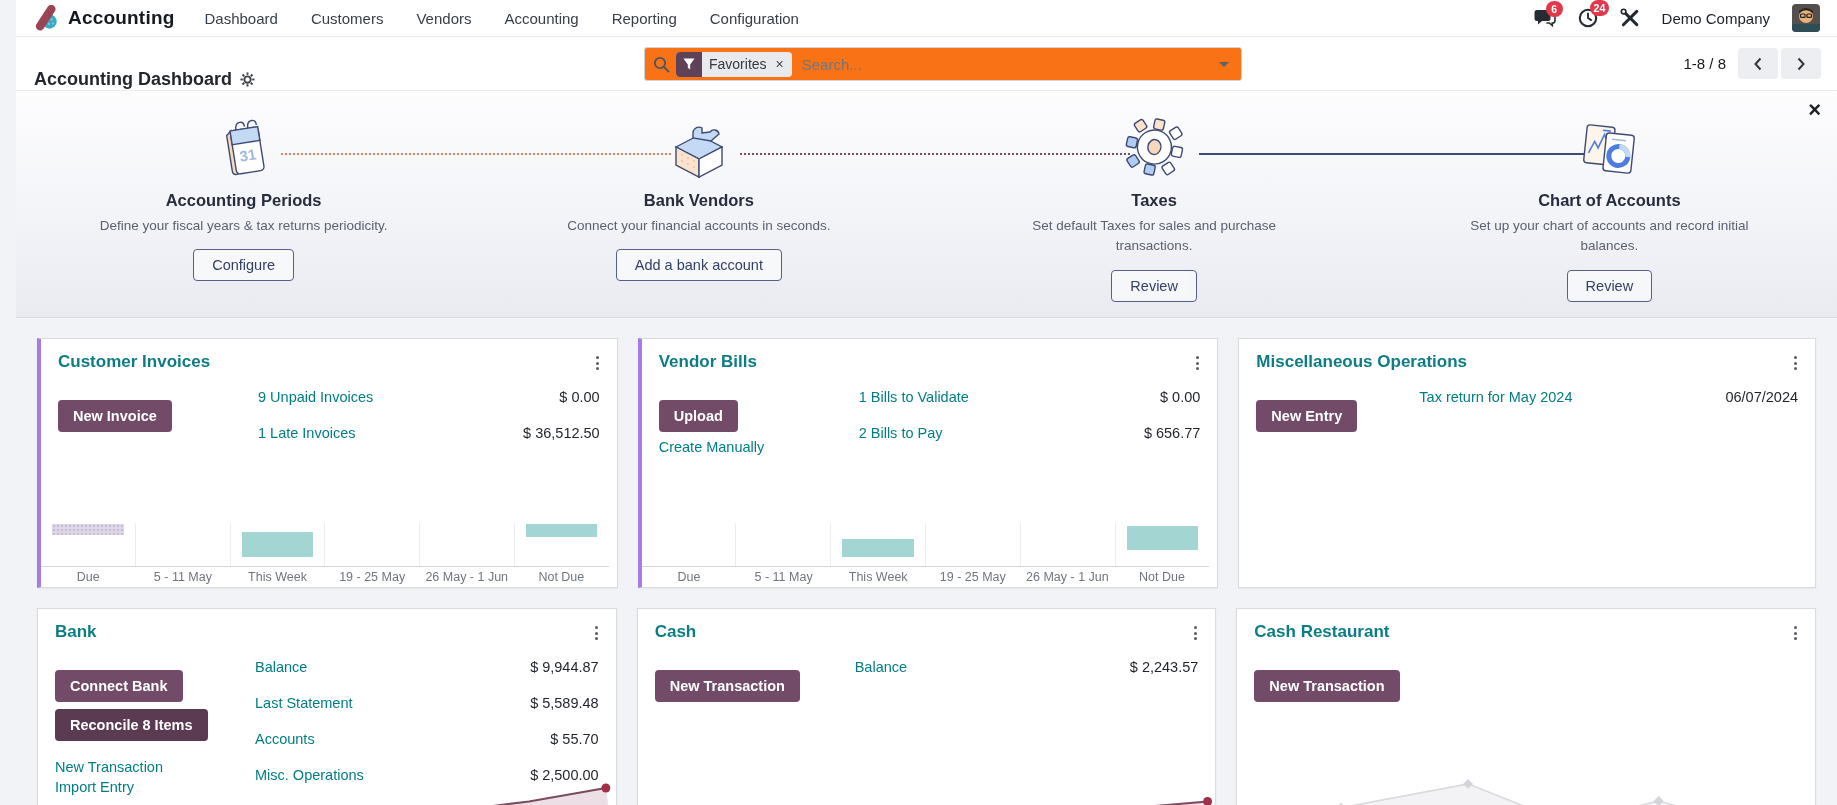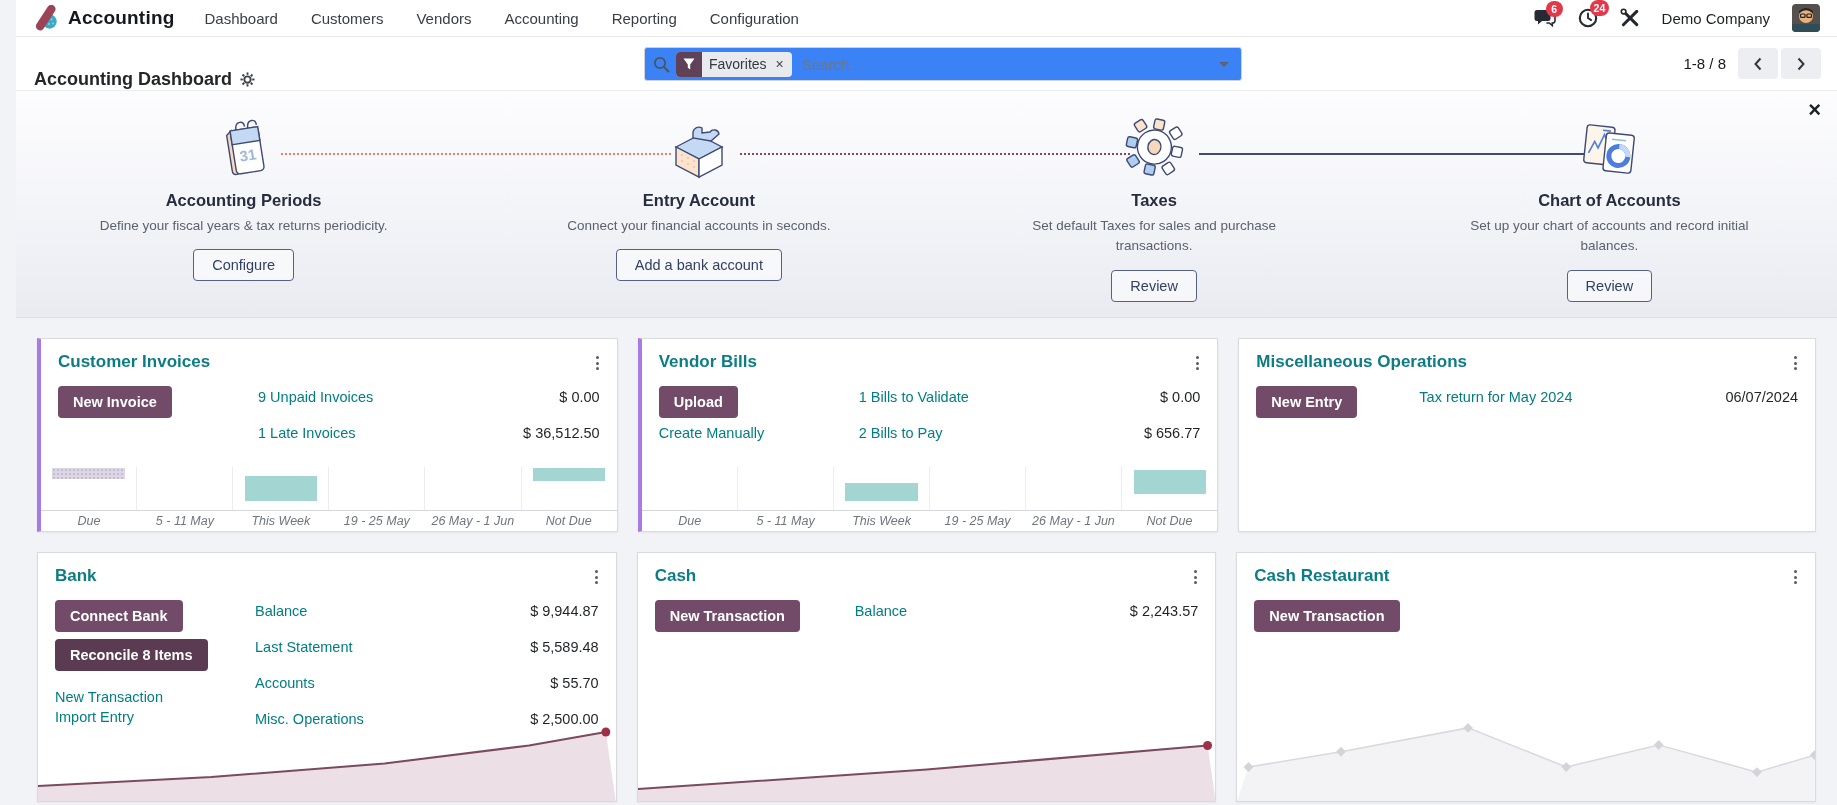--- a/index.html
+++ b/index.html
@@ -21,21 +21,21 @@
   .nav-right{margin-left:auto;display:flex;align-items:center;gap:22px;}
   .nav-icon-wrap{position:relative;cursor:pointer;display:flex;align-items:center;}
   .badge{position:absolute;top:-8px;left:12px;background:var(--badge_red);color:#fff;font-size:10.5px;font-weight:700;border-radius:9px;min-width:17px;height:16px;display:flex;align-items:center;justify-content:center;padding:0 4px;}
   .company-name{font-size:15px;color:#1d2126;cursor:pointer;}
   .avatar{width:28px;height:28px;border-radius:4px;overflow:hidden;cursor:pointer;display:block;}
 
   
   .control-panel{height:53px;background:#fff;display:flex;align-items:flex-end;padding:0 18px;position:relative;z-index:4;}
   .cp-title{display:flex;align-items:center;gap:8px;}
   .cp-title h1{font-size:18px;font-weight:700;color:#23262b;}
-  .searchbox{position:absolute;left:628px;top:10px;width:598px;height:34px;border:1px solid #cfd3d9;border-radius:3px;background:#3b82f6;display:flex;align-items:center;padding:0 8px;}
+  .searchbox{position:absolute;left:628px;top:10px;width:598px;height:34px;border:1px solid #cfd3d9;border-radius:3px;background:#f97316;display:flex;align-items:center;padding:0 8px;}
   .chip{display:flex;align-items:center;background:#e8eaee;border-radius:4px;height:25px;margin-left:6px;overflow:hidden;}
   .chip-funnel{width:26px;height:25px;background:#5f4257;display:flex;align-items:center;justify-content:center;cursor:pointer;}
   .chip-label{font-size:14px;color:#333940;padding:0 7px;}
   .chip-x{font-size:14px;color:#43484f;padding:0 8px 0 2px;cursor:pointer;line-height:1;}
   .search-input{flex:1;border:none;outline:none;font-size:15px;color:#1f2328;padding:0 10px;font-family:inherit;background:transparent;}
   .search-input::placeholder{color:#6f7680;}
   .caret{width:0;height:0;border-left:5px solid transparent;border-right:5px solid transparent;border-top:5px solid #5d636b;margin-right:4px;cursor:pointer;}
   .pager{position:absolute;right:16px;top:0;height:53px;display:flex;align-items:center;gap:12px;}
   .pager-text{font-size:15px;color:#15181c;}
   .pager-btns{display:flex;gap:3px;}
@@ -52,39 +52,39 @@
   .ob-step{flex:1;display:flex;flex-direction:column;align-items:center;}
   .ob-icon{height:70px;display:flex;align-items:flex-end;justify-content:center;position:relative;z-index:1;}
   .ob-title{font-size:16.5px;font-weight:700;color:#272d3d;margin-top:10px;}
   .ob-desc{font-size:13.5px;color:#5b616e;text-align:center;max-width:312px;line-height:1.5;margin-top:6px;}
   .ob-btn{margin-top:13px;background:rgba(255,255,255,.55);border:1px solid #56618a;border-radius:4px;color:#333f63;font-size:14.5px;padding:7px 18px;cursor:pointer;font-family:inherit;}
 
   
   .cards{padding:20px 21px 0;display:flex;flex-direction:column;gap:20px;}
   .card-row{display:flex;gap:20px;}
   .card{flex:1;background:#fff;border:1px solid #d9dbdf;box-shadow:0 1px 2px rgba(0,0,0,.05);position:relative;}
-  .row1 .card{height:194px;}
+  .row1 .card{height:250px;}
   .row2 .card{height:250px;}
   .card.fav{border-left:4px solid var(--purple_border);}
   .card-head{display:flex;justify-content:space-between;align-items:flex-start;padding:13px 12px 0 17px;}
   .card-title{font-size:17px;font-weight:700;color:#0c7d85;cursor:pointer;}
   .kebab{display:flex;flex-direction:column;gap:2.5px;padding:4px 6px;cursor:pointer;}
   .kebab i{width:3px;height:3px;border-radius:50%;background:#565b61;display:block;}
   .card-body{display:flex;padding:12px 17px 0;}
-  .btn-col{width:200px;flex-shrink:0;display:flex;flex-direction:column;align-items:flex-start;gap:7px;}
+  .btn-col{width:200px;flex-shrink:0;display:flex;flex-direction:column;align-items:flex-start;gap:7px;margin-top:14px;}
   .rows-col{flex:1;display:flex;flex-direction:column;gap:20px;padding-top:3px;}
   .krow{display:flex;justify-content:space-between;align-items:baseline;}
   .tlink{color:var(--teal);font-size:14.5px;cursor:pointer;text-decoration:none;}
   .amount{color:#1f2328;font-size:14.5px;}
   .btn{display:inline-block;border:none;border-radius:4px;font-size:14.5px;font-weight:700;padding:8px 15px;color:#fff;background:var(--primary);cursor:pointer;font-family:inherit;white-space:nowrap;}
   .btn.dark{background:var(--primary_dark);}
   .link-stack{display:flex;flex-direction:column;gap:4px;margin-top:11px;}
 
   
-  .mini-chart{position:absolute;left:0;right:0;bottom:0;height:64px;font-style:italic;}
+  .mini-chart{position:absolute;left:0;right:8px;bottom:0;height:64px;}
   .mini-plot{display:flex;height:44px;border-bottom:1px solid #d4d7db;}
   .mini-col{flex:1;position:relative;border-right:1px solid #ebedf0;}
   .mini-col:last-child{border-right:none;}
   .mini-bar{position:absolute;left:12%;width:76%;}
   .mini-bar.teal{background:var(--bar_teal);}
   .mini-bar.striped{background-color:#dcd6e5;background-image:radial-gradient(#c6bdd4 1px,transparent 1px);background-size:4px 4px;}
   .mini-labels{display:flex;height:20px;}
   .mini-labels span{flex:1;text-align:center;font-size:12.5px;color:#70767e;padding-top:3px;white-space:nowrap;overflow:hidden;}
 
   
@@ -243,21 +243,21 @@
             <g fill="#e9c6a3">
                 <circle cx="18" cy="36" r="1"></circle>
                 <circle cx="24" cy="39" r="1"></circle>
                 <circle cx="30" cy="42" r="1"></circle>
                 <circle cx="18" cy="42" r="1"></circle>
                 <circle cx="24" cy="45" r="1"></circle>
                 <circle cx="30" cy="48" r="1"></circle>
               </g>
           </svg>
         </div>
-        <div class="ob-title">Entry Account</div>
+        <div class="ob-title">Bank Vendors</div>
         <div class="ob-desc">Connect your financial accounts in seconds.</div>
         <button class="ob-btn">Add a bank account</button>
       </div>
 
       <div class="ob-step">
         <div class="ob-icon">
           <svg width="64" height="66" viewBox="0 0 64 66">
             <g transform="rotate(12 32 34)">
               <g stroke="#3e4a74" stroke-width="1.4">
                 <rect x="27" y="4" width="10" height="10" rx="2" fill="#fbe3cd"></rect>

